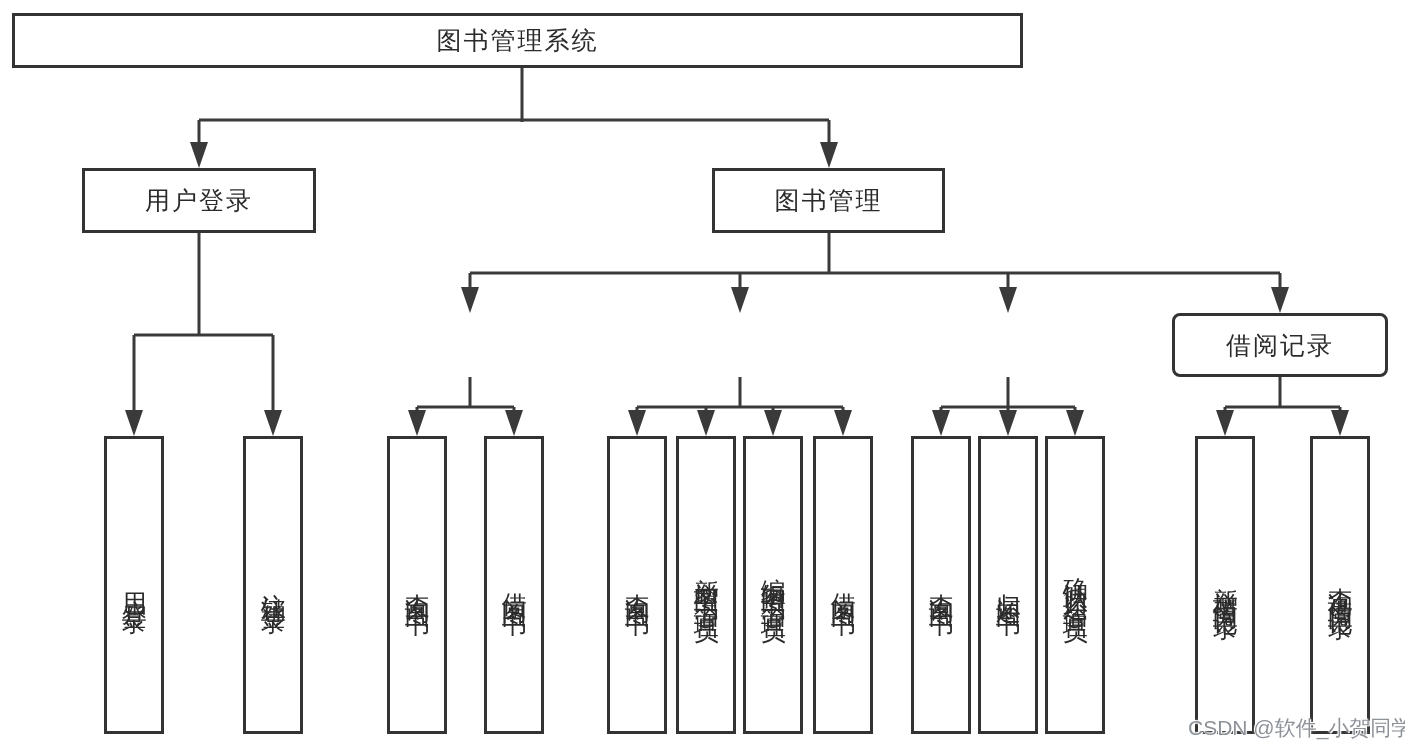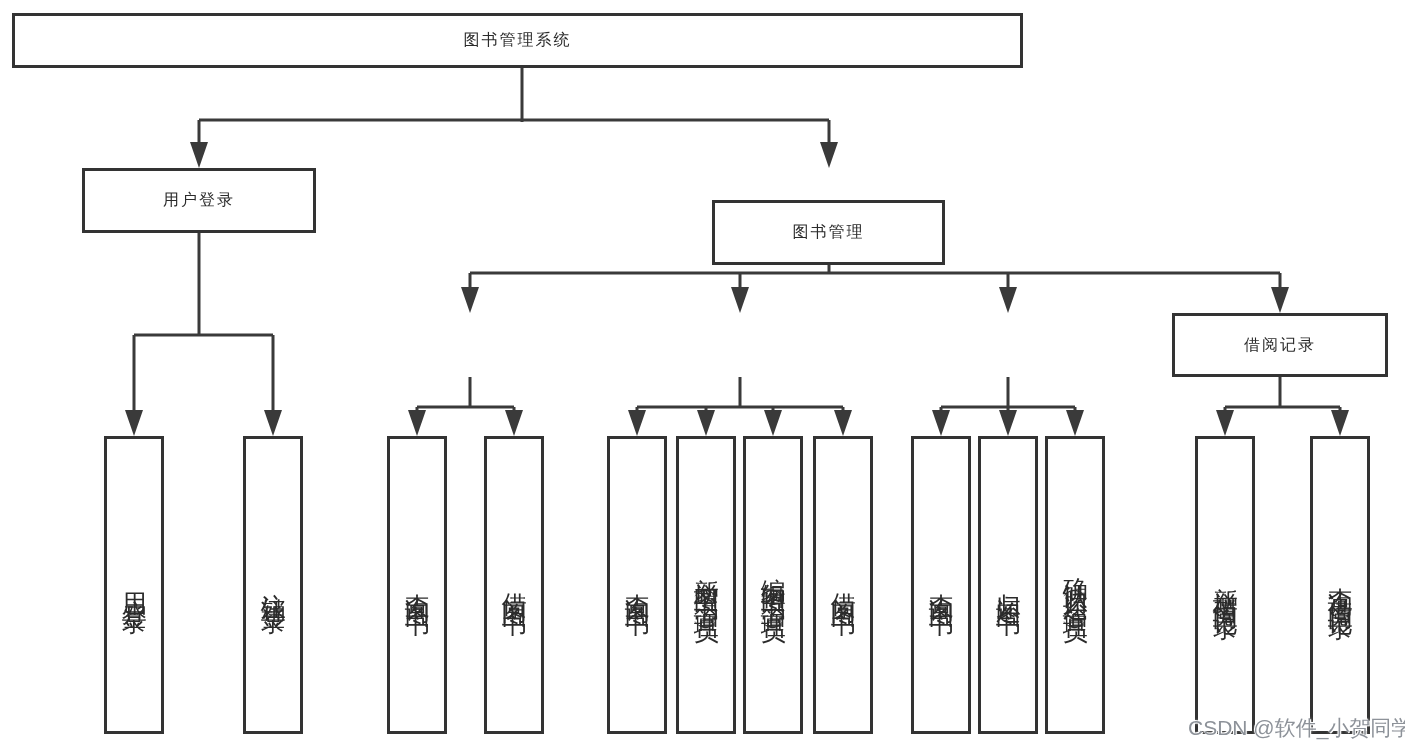--- a/index.html
+++ b/index.html
@@ -23,40 +23,40 @@
 
   .hbox,.leaf{
     position:absolute;
     box-sizing:border-box;
     background:var(--background);
     border:3px solid var(--border);
     color:var(--text);
     display:flex;align-items:center;justify-content:center;
     z-index:2;
   }
-  .hbox{font-size:16px;letter-spacing:2px;text-align:right;}
+  .hbox{font-size:25px;letter-spacing:2px;text-align:right;}
   .leaf{top:436px;width:60px;height:298px;font-size:25px;}
   .leaf span{
     writing-mode:vertical-rl;
     text-orientation:mixed;
     letter-spacing:6px;
     line-height:1.1;
     white-space:nowrap;
   }
 
   
   #root-box{left:12px;top:13px;width:1011px;height:55px;}
   
   #n-user-login{left:82px;top:168px;width:234px;height:65px;}
-  #n-book-mgmt{left:712px;top:168px;width:233px;height:65px;margin-top:32px;}
+  #n-book-mgmt{left:712px;top:168px;width:233px;height:65px;}
   
   #n-new-books{left:362px;top:313px;width:216px;height:64px;}
   #n-book-borrow{left:632px;top:313px;width:216px;height:64px;}
   #n-current{left:901px;top:313px;width:216px;height:64px;}
-  #n-records{left:1172px;top:313px;width:216px;height:64px;}
+  #n-records{left:1172px;top:313px;width:216px;height:64px;border-radius:8px;}
   
   #l-login{left:104px;}
   #l-logout{left:243px;}
   #l-nb-query{left:387px;}
   #l-nb-borrow{left:484px;}
   #l-bb-query{left:607px;}
   #l-bb-add{left:676px;}
   #l-bb-edit{left:743px;}
   #l-bb-borrow{left:813px;}
   #l-cb-query{left:911px;}

